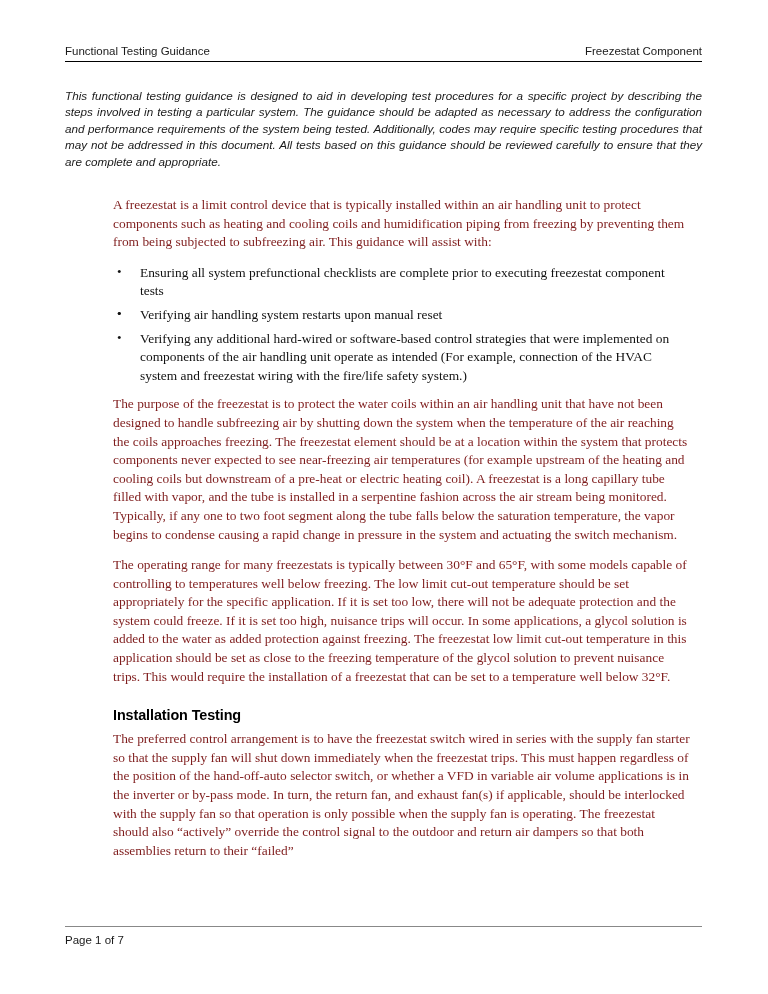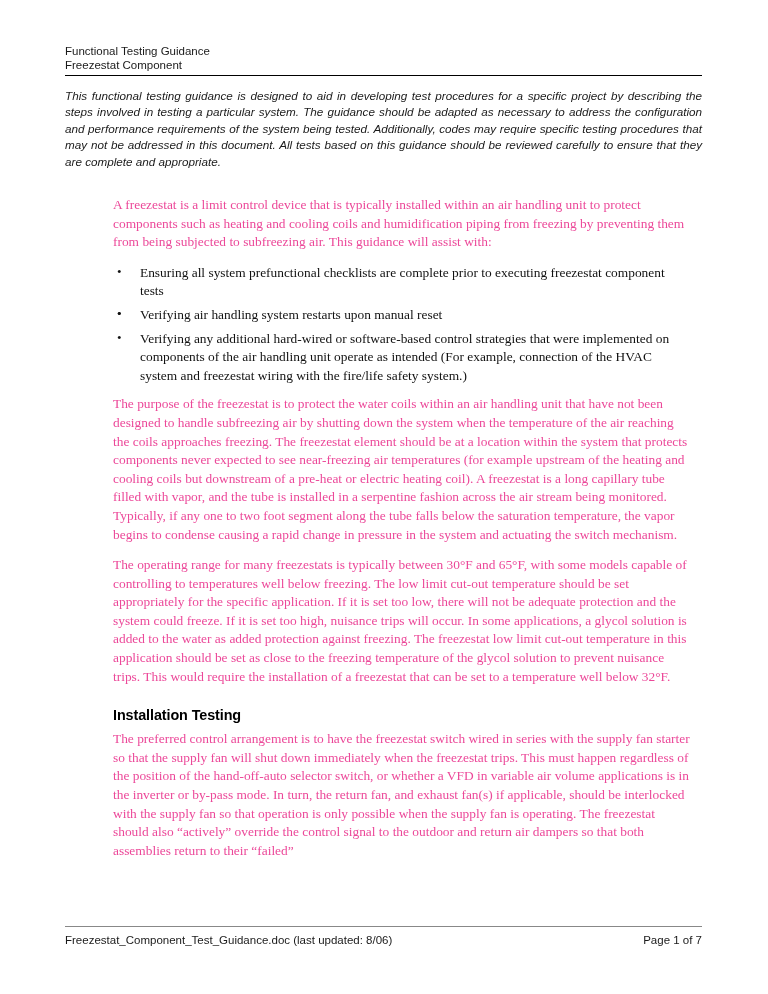--- a/index.html
+++ b/index.html
@@ -32,21 +32,20 @@
     width: 637px;
     display: flex;
     justify-content: space-between;
     align-items: baseline;
     font-family: "Liberation Sans", sans-serif;
     font-size: 11.5px;
     line-height: 14px;
     color: #1a1a1a;
     border-bottom: 1px solid #000000;
     padding-bottom: 3px;
-    flex-direction: column;
   }
   .doc-header .hdr-left  { white-space: nowrap; }
   .doc-header .hdr-right { white-space: nowrap; }
 
   
   .intro {
     position: absolute;
     left: 65px;
     top: 88px;
     width: 637px;
@@ -93,21 +92,21 @@
     letter-spacing: -0.1px;
   }
   h2.section-heading.spaced { margin-top: 20px; }
 
   p.body-text {
     font-family: "Liberation Serif", serif;
     font-size: 13.4px;
     line-height: 18.6px;
     margin: 0 0 12px 0;
     text-align: left;
-    color: #ec4899;
+    color: #7f1d1d;
   }
   p.body-text:last-child { margin-bottom: 0; }
 
   ul.bullets {
     list-style: none;
     margin: 4px 0 10px 0;
     padding: 0;
   }
   ul.bullets li {
     position: relative;
@@ -182,17 +181,16 @@
 
     <p class="body-text">The purpose of the freezestat is to protect the water coils within an air handling unit that have not been designed to handle subfreezing air by shutting down the system when the temperature of the air reaching the coils approaches freezing.  The freezestat element should be at a location within the system that protects components never expected to see near-freezing air temperatures (for example upstream of the heating and cooling coils but downstream of a pre-heat or electric heating coil).  A freezestat is a long capillary tube filled with vapor, and the tube is installed in a serpentine fashion across the air stream being monitored.  Typically, if any one to two foot segment along the tube falls below the saturation temperature, the vapor begins to condense causing a rapid change in pressure in the system and actuating the switch mechanism.</p>
     <p class="body-text">The operating range for many freezestats is typically between 30°F and 65°F, with some models capable of controlling to temperatures well below freezing.  The low limit cut-out temperature should be set appropriately for the specific application.  If it is set too low, there will not be adequate protection and the system could freeze.  If it is set too high, nuisance trips will occur.  In some applications, a glycol solution is added to the water as added protection against freezing.  The freezestat low limit cut-out temperature in this application should be set as close to the freezing temperature of the glycol solution to prevent nuisance trips.  This would require the installation of a freezestat that can be set to a temperature well below 32°F.</p>
 
     <h2 class="section-heading spaced">Installation Testing</h2>
     <p class="body-text">The preferred control arrangement is to have the freezestat switch wired in series with the supply fan starter so that the supply fan will shut down immediately when the freezestat trips.  This must happen regardless of the position of the hand-off-auto selector switch, or whether a VFD in variable air volume applications is in the inverter or by-pass mode.  In turn, the return fan, and exhaust fan(s) if applicable, should be interlocked with the supply fan so that operation is only possible when the supply fan is operating.  The freezestat should also “actively” override the control signal to the outdoor and return air dampers so that both assemblies return to their “failed”</p>
 
   </div>
 
   <div class="doc-footer">
-    <span class="ftr-left">Freezestat_Component_Test_Guidance.doc (last updated: 8/06)</span>
     <span class="ftr-right">Page 1 of 7</span>
   </div>
 
 </div>
 
 </body></html>

